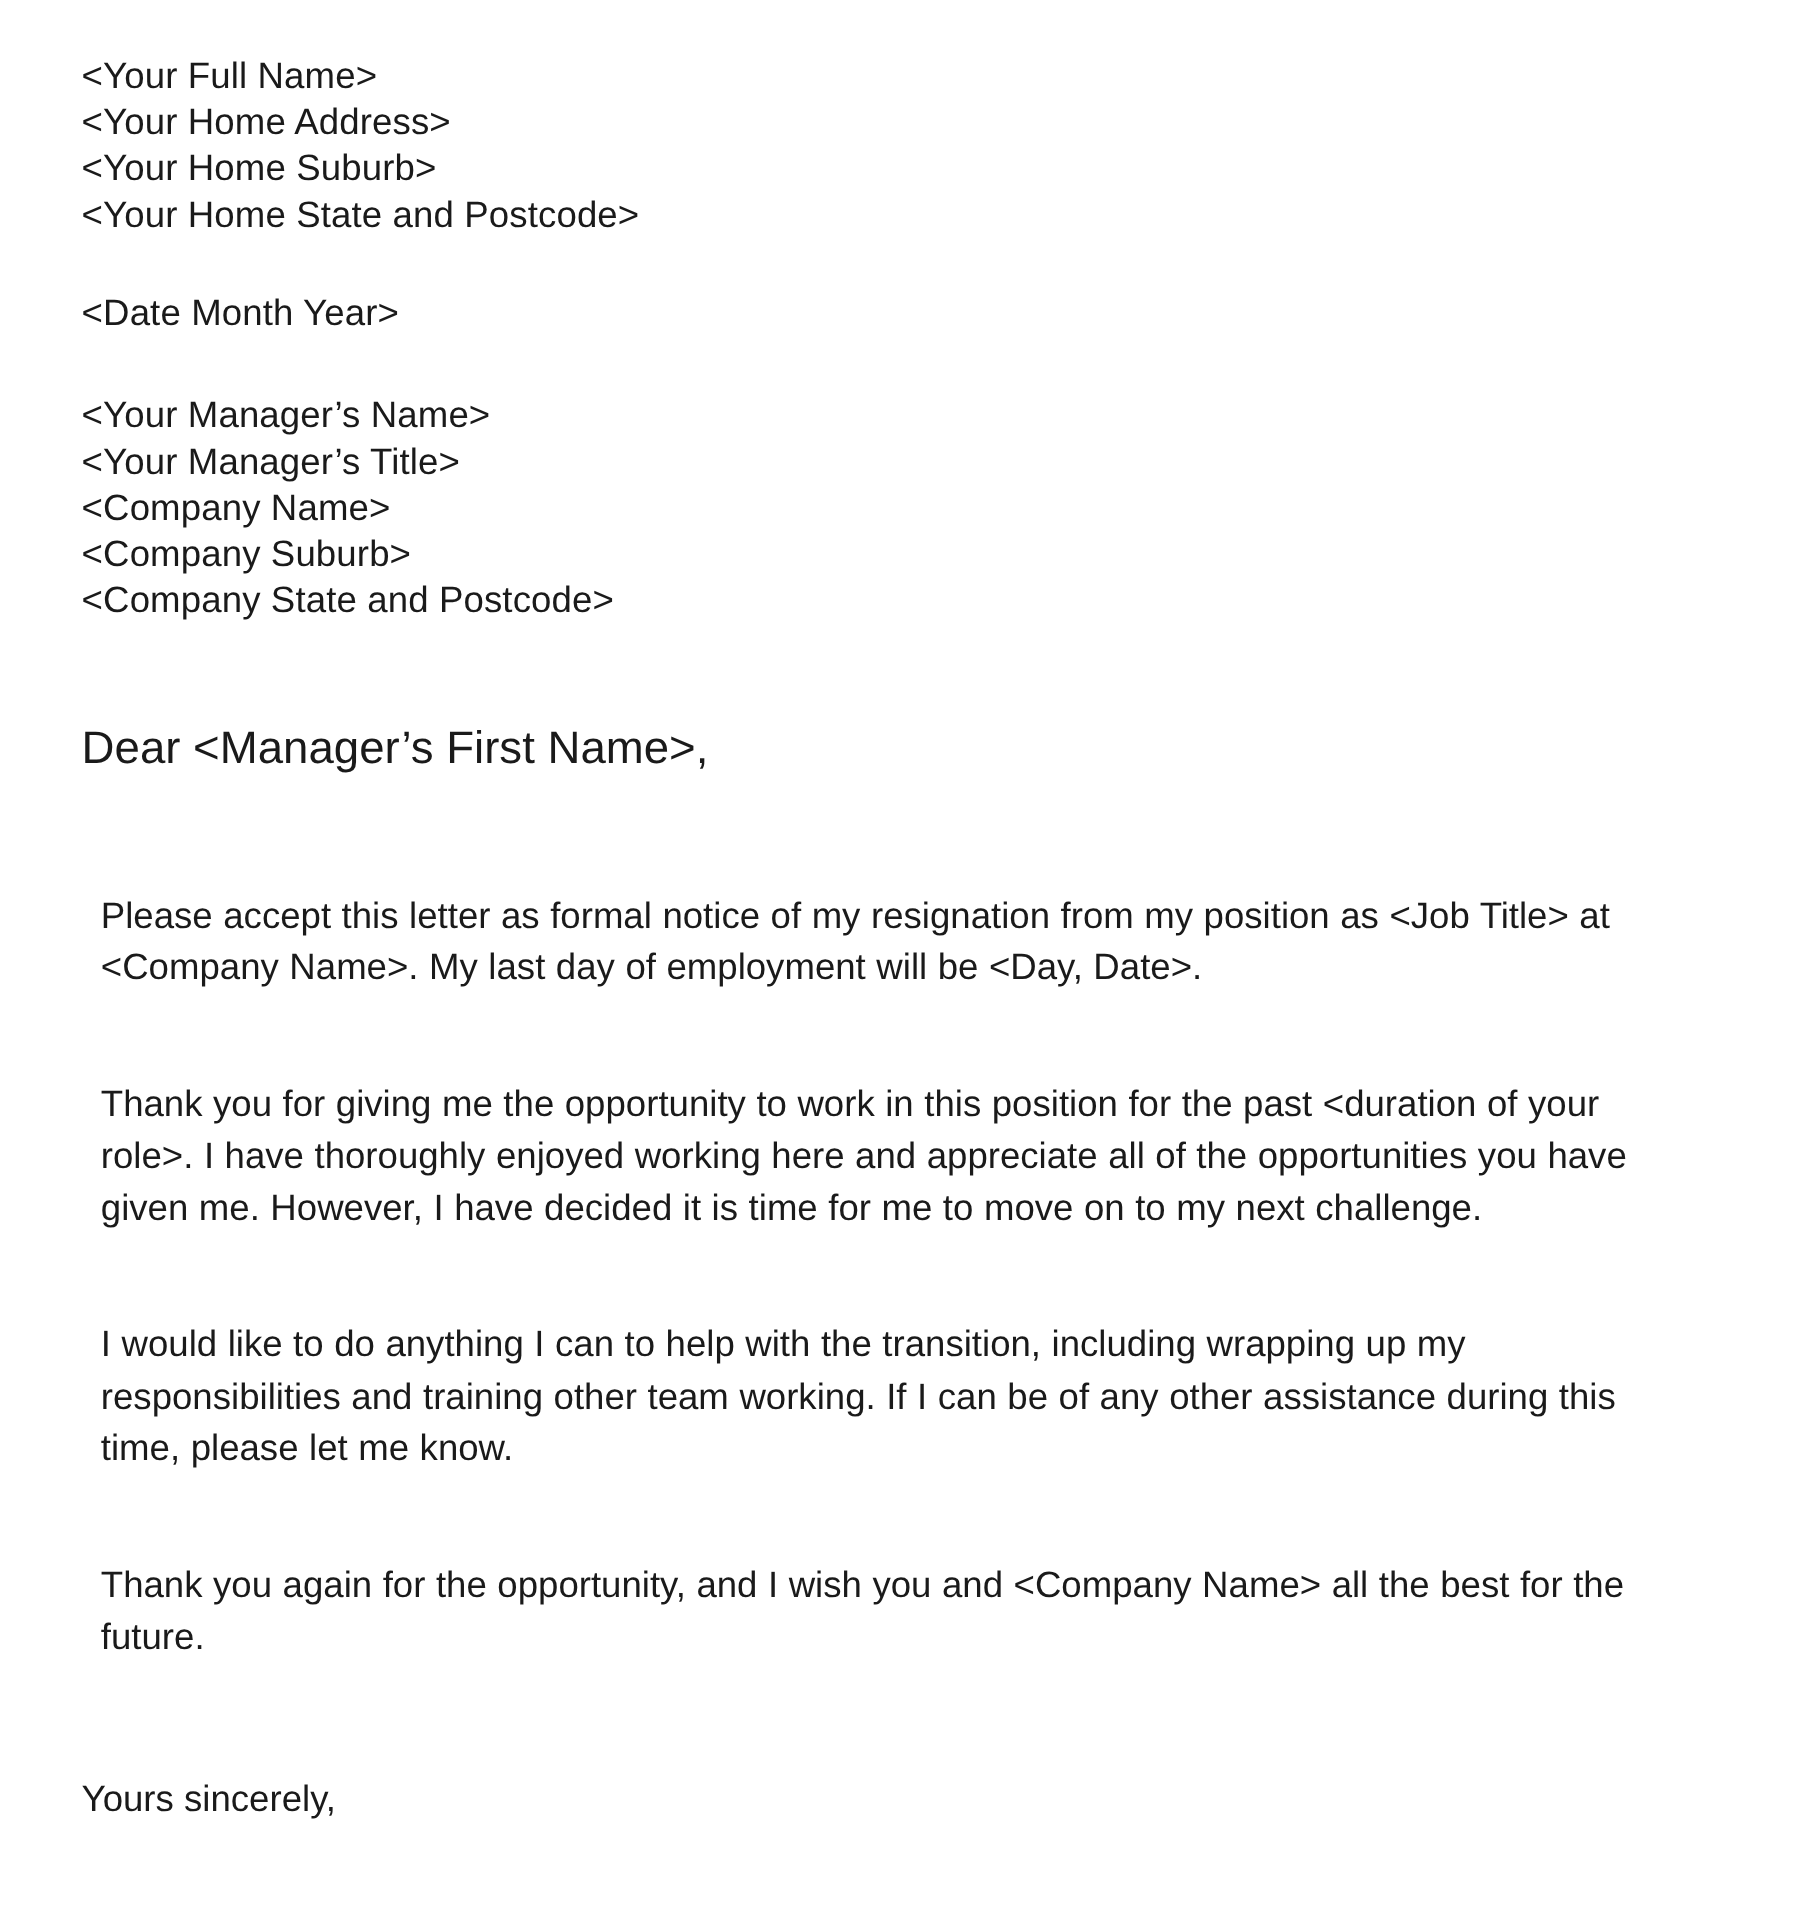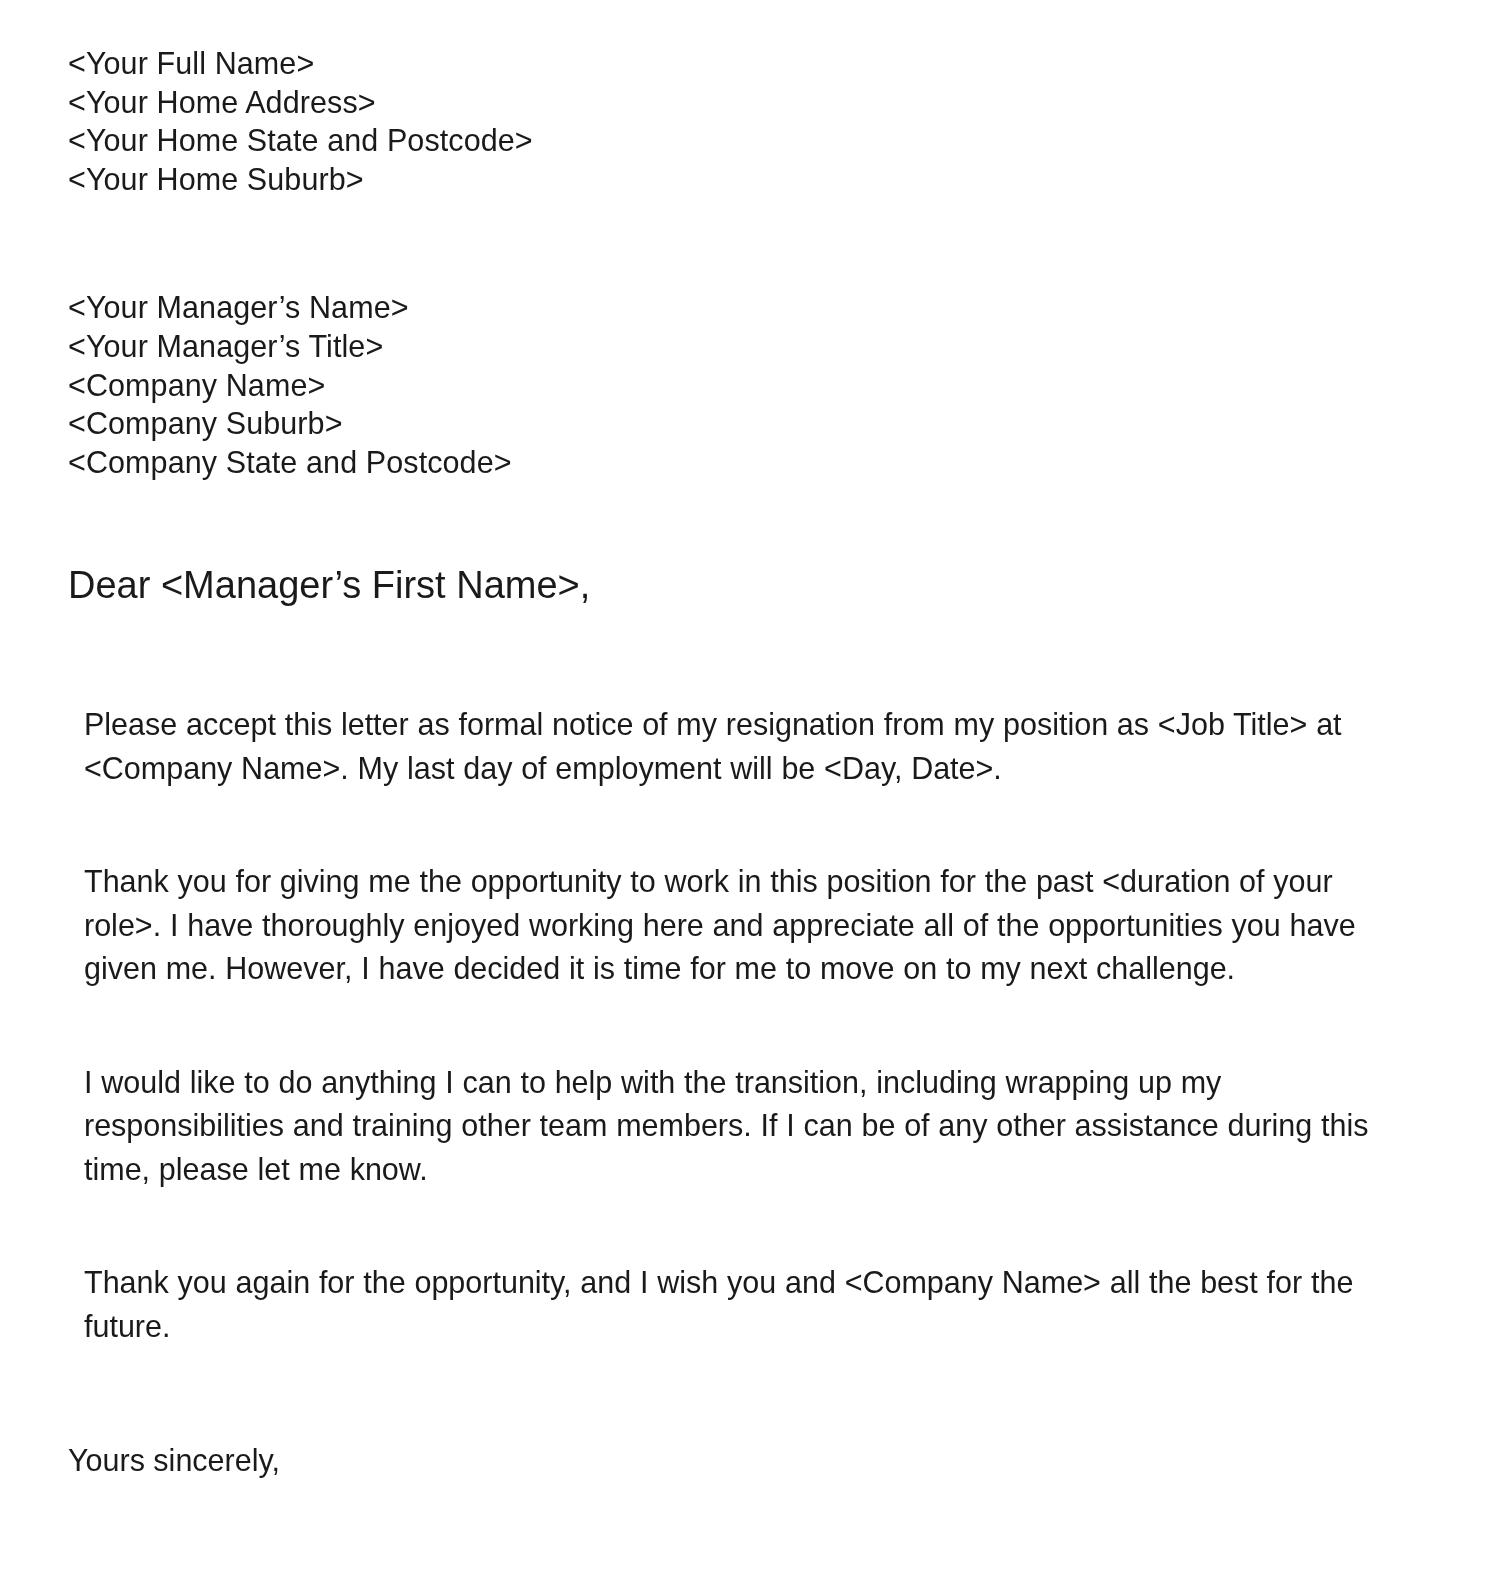--- a/index.html
+++ b/index.html
@@ -71,26 +71,29 @@
 </style>
 </head>
 <body>
 
 <div class="page">
   <div class="letter">
 
     <div class="block">
       <span class="addr-line">&lt;Your Full Name&gt;</span>
       <span class="addr-line">&lt;Your Home Address&gt;</span>
+      <span class="addr-line">&lt;Your Home Suburb&gt;</span>
       <span class="addr-line">&lt;Your Home State and Postcode&gt;</span>
-      <span class="addr-line">&lt;Your Home Suburb&gt;</span>
     </div>
 
     <div class="gap-md"></div>
 
+    <div class="block">
+      <span class="addr-line">&lt;Date Month Year&gt;</span>
+    </div>
 
     <div class="gap-lg"></div>
 
     <div class="block">
       <span class="addr-line">&lt;Your Manager’s Name&gt;</span>
       <span class="addr-line">&lt;Your Manager’s Title&gt;</span>
       <span class="addr-line">&lt;Company Name&gt;</span>
       <span class="addr-line">&lt;Company Suburb&gt;</span>
       <span class="addr-line">&lt;Company State and Postcode&gt;</span>
     </div>
@@ -102,21 +105,21 @@
     <div class="gap-md"></div>
 
     <p class="para">Please accept this letter as formal notice of my resignation from my position as &lt;Job Title&gt; at &lt;Company Name&gt;. My last day of employment will be &lt;Day, Date&gt;.</p>
 
     <div class="gap-sm"></div>
 
     <p class="para">Thank you for giving me the opportunity to work in this position for the past &lt;duration of your role&gt;. I have thoroughly enjoyed working here and appreciate all of the opportunities you have given me. However, I have decided it is time for me to move on to my next challenge.</p>
 
     <div class="gap-sm"></div>
 
-    <p class="para">I would like to do anything I can to help with the transition, including wrapping up my responsibilities and training other team members. If I can be of any other assistance during this time, please let me know.</p>
+    <p class="para">I would like to do anything I can to help with the transition, including wrapping up my responsibilities and training other team working. If I can be of any other assistance during this time, please let me know.</p>
 
     <div class="gap-sm"></div>
 
     <p class="para">Thank you again for the opportunity, and I wish you and &lt;Company Name&gt; all the best for the future.</p>
 
     <div class="gap-md"></div>
 
     <p class="closing">Yours sincerely,</p>
 
     <div class="gap-sig"></div>

